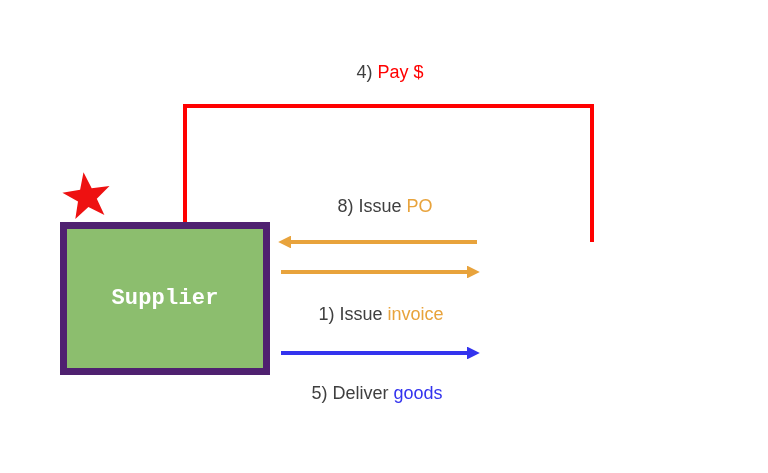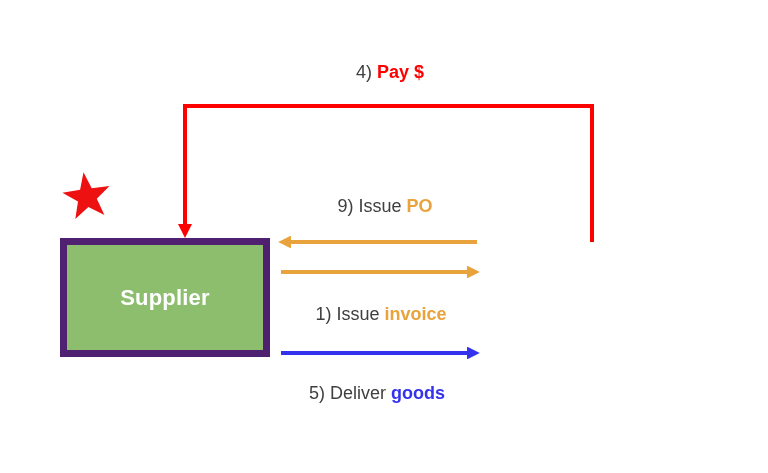--- a/index.html
+++ b/index.html
@@ -13,37 +13,38 @@
   .canvas svg.overlay{position:absolute;left:0;top:0;width:768px;height:473px;}
   .node{
     position:absolute;
     display:flex;align-items:center;justify-content:center;
     box-sizing:border-box;
     color:var(--node-text,#fff);
     font-size:22px;font-weight:bold;
     letter-spacing:.2px;
   }
   .node.supplier{
-    left:60px;top:238px;width:210px;height:119px;
+    left:60px;top:222px;width:210px;height:153px;
     background:var(--supplier-fill,#8CBE6E);
     border:7px solid var(--supplier-border,#4F2170);
+    font-family:Liberation Mono, monospace;
   }
   .node.buyer{
     left:491px;top:242px;width:203px;height:111px;
     background:var(--buyer-fill,#4E8CC6);
   }
   .step-label{
     position:absolute;
     transform:translateX(-50%);
     white-space:nowrap;
     font-size:18px;
     color:var(--label-text,#3F3F3F);
     line-height:1.2;
   }
-  .step-label .kw{font-weight:bold;}
+  .step-label .kw{font-weight:normal;}
   .kw-orange{color:var(--arrow-orange,#E8A33C);}
   .kw-blue{color:var(--arrow-blue,#3333EE);}
   .kw-red{color:var(--arrow-red,#FF0000);}
   .lbl-pay{left:390px;top:62px;}
   .lbl-po{left:385px;top:196px;}
   .lbl-invoice{left:381px;top:304px;}
   .lbl-goods{left:377px;top:383px;}
 </style>
 </head>
 <body>
@@ -76,21 +77,21 @@
 
   <div class="node supplier">
     <span>Supplier</span>
   </div>
 
   <div class="step-label lbl-pay">
     <span>4) </span><span class="kw kw-red">Pay $</span>
   </div>
 
   <div class="step-label lbl-po">
-    <span>9) Issue </span><span class="kw kw-orange">PO</span>
+    <span>8) Issue </span><span class="kw kw-orange">PO</span>
   </div>
 
   <div class="step-label lbl-invoice">
     <span>1) Issue </span><span class="kw kw-orange">invoice</span>
   </div>
 
   <div class="step-label lbl-goods">
     <span>5) Deliver </span><span class="kw kw-blue">goods</span>
   </div>
 

